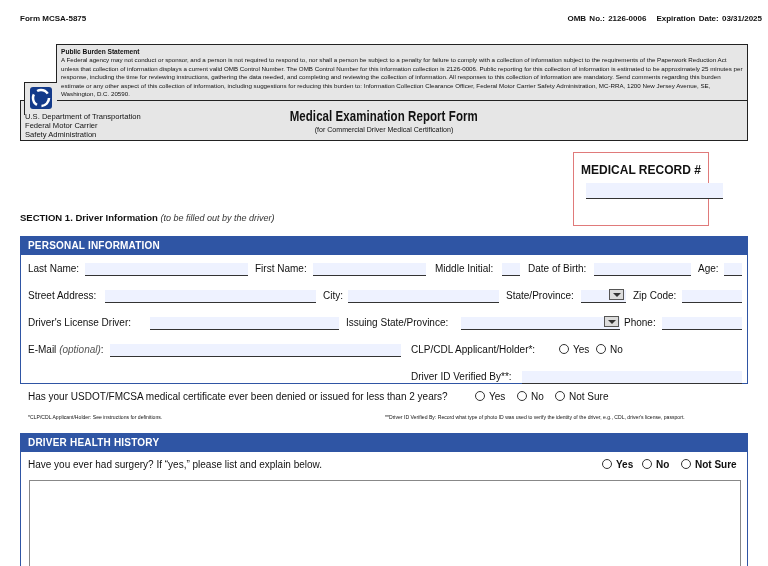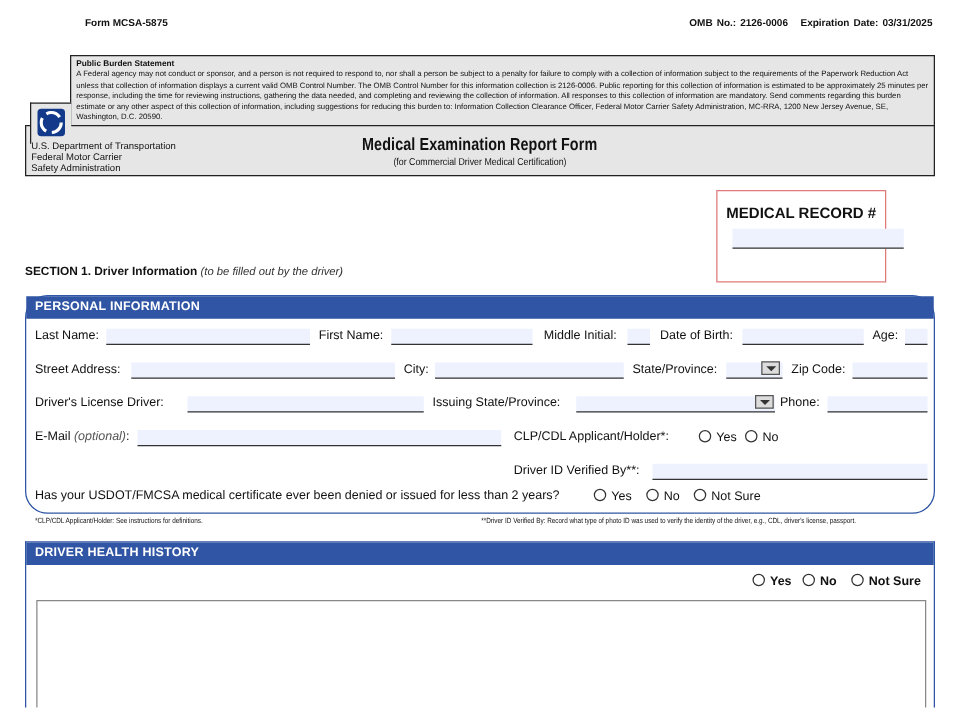--- a/index.html
+++ b/index.html
@@ -1,19 +1,19 @@
 <!DOCTYPE html>
 <html><head>
 <meta charset="utf-8">
 <style>
   * { box-sizing: border-box; margin: 0; padding: 0; }
   html, body { width: 768px; height: 566px; overflow: hidden; background: #fff; }
   body { font-family: "Liberation Sans", "DejaVu Sans", sans-serif; color: #111; position: relative; }
 
-  .top-meta { position: absolute; top: 14px; left: 20px; right: 20px; height: 12px; font-size: 8px; font-weight: bold; margin-left: 48px; }
+  .top-meta { position: absolute; top: 14px; left: 20px; right: 4px; height: 12px; font-size: 8px; font-weight: bold; }
   .top-meta .form-id { position: absolute; left: 0; top: 0; }
   .top-meta .omb { position: absolute; right: 2px; top: 0; word-spacing: 1px; }
   .top-meta .omb span + span { margin-left: 10px; }
 
   .header-box { position: absolute; left: 20px; top: 44px; width: 728px; height: 97px; }
   .burden { position: absolute; left: 36px; top: 0; width: 692px; height: 56px; background: #e6e6e6; border: 1px solid #222; border-bottom: none; padding: 3px 4px; font-size: 6.2px; line-height: 8.4px; }
   .burden .title { font-weight: bold; font-size: 6.6px; }
   .dept-row { position: absolute; left: 0; top: 56px; width: 728px; height: 41px; background: #e6e6e6; border: 1px solid #222; }
   .logo { position: absolute; left: 3px; top: -19px; width: 33px; height: 33px; background: #e6e6e6; border: 1px solid #222; border-bottom: none; border-right: none; }
   .logo .badge { position: absolute; left: 5px; top: 4px; width: 22px; height: 22px; background: #133a8a; border-radius: 3px; }
@@ -26,21 +26,21 @@
   .medrec .lbl { position: absolute; top: 10px; left: 0; right: 0; text-align: center; font-weight: bold; font-size: 12px; }
   .medrec .field { position: absolute; left: 12px; top: 30px; width: 137px; height: 16px; background: #eef2ff; border-bottom: 1px solid #333; }
   .medrec .note { position: absolute; top: 52px; left: 0; right: 0; text-align: center; font-style: italic; font-size: 11px; margin-top: 35px; }
 
   .sec-title { position: absolute; left: 20px; top: 212px; font-size: 9.5px; }
   .sec-title b { font-weight: bold; }
   .sec-title i { color: #333; font-size: 9px; }
 
   .panel { position: absolute; left: 20px; width: 728px; border: 1px solid #2f55a4; }
   .panel-head { height: 18px; background: #2f55a4; color: #fff; font-weight: bold; font-size: 10px; padding: 3px 7px; letter-spacing: 0.2px; }
-  .p1 { top: 236px; height: 175px; border-radius: 18px; }
+  .p1 { top: 236px; height: 148px; }
   .p2 { top: 433px; height: 140px; border-bottom: none; }
 
   .row { position: absolute; left: 7px; right: 6px; height: 16px; font-size: 10px; }
   .lab { position: absolute; top: 2px; white-space: nowrap; }
   .inp { position: absolute; top: 2px; height: 13px; background: #eef2ff; border: none; border-bottom: 1px solid #333; }
   .dd { position: absolute; top: 1px; width: 15px; height: 11px; background: #dcdcdc; border: 1px solid #555; }
   .dd::after { content: ""; position: absolute; left: 3px; top: 3px; border-left: 4px solid transparent; border-right: 4px solid transparent; border-top: 4px solid #333; }
   .radio { position: absolute; top: 2px; white-space: nowrap; }
   .radio .c { display: inline-block; width: 10px; height: 10px; border: 1px solid #333; border-radius: 50%; vertical-align: -1px; margin-right: 4px; background: #fff; }
 
@@ -153,17 +153,18 @@
     <span class="radio" style="left:489px"><span class="c"></span><span>No</span></span>
     <span class="radio" style="left:527px"><span class="c"></span><span>Not Sure</span></span>
   </div>
 </div>
 
 <div class="footnote fn-left">*CLP/CDL Applicant/Holder: See instructions for definitions.</div>
 <div class="footnote fn-right">**Driver ID Verified By: Record what type of photo ID was used to verify the identity of the driver, e.g., CDL, driver's license, passport.</div>
 
 <div class="panel p2">
   <div class="panel-head">DRIVER HEALTH HISTORY</div>
+  <span class="surgery-q">Have you ever had surgery? If “yes,” please list and explain below.</span>
   <span class="surgery-r" style="left:581px"><span class="radio" style="position:static"><span class="c"></span><span>Yes</span></span></span>
   <span class="surgery-r" style="left:621px"><span class="radio" style="position:static"><span class="c"></span><span>No</span></span></span>
   <span class="surgery-r" style="left:660px"><span class="radio" style="position:static"><span class="c"></span><span>Not Sure</span></span></span>
   <div class="textarea"></div>
 </div>
 
 </body></html>

